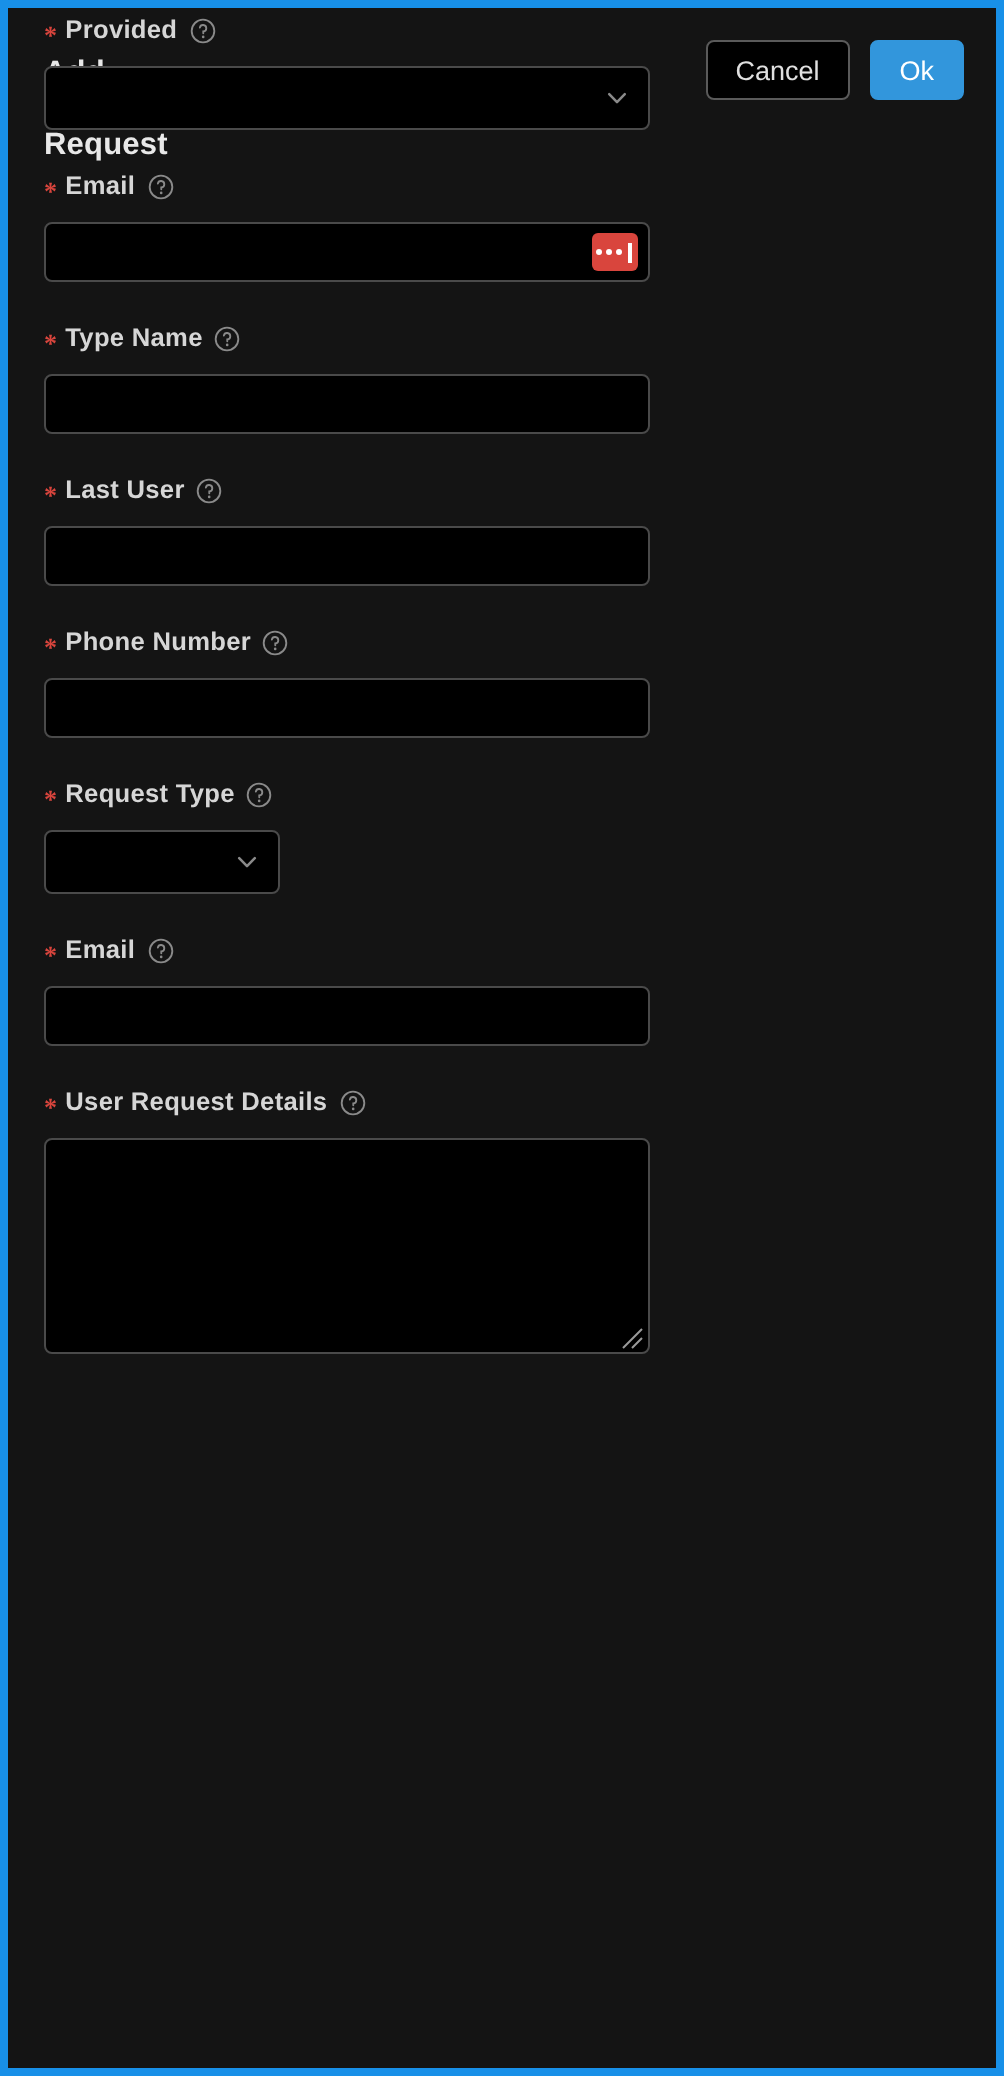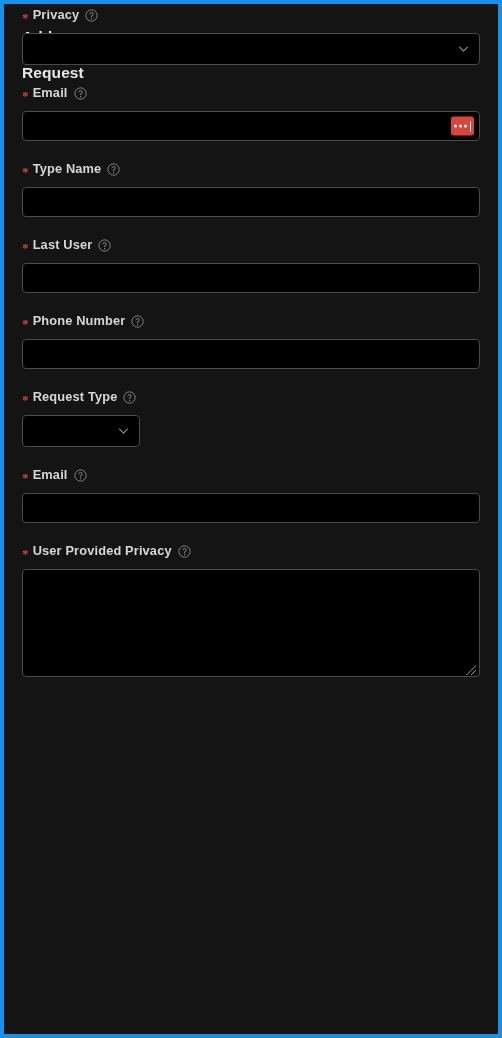--- a/index.html
+++ b/index.html
@@ -250,21 +250,21 @@
           </svg>
         </span>
       </div>
     </div>
 
     <div class="modal-body">
 
       <div class="field">
         <div class="field-label">
           <span class="req-star">*</span>
-          <span>Privacy</span>
+          <span>Provided</span>
           <span class="help-icon">
             <svg width="13" height="13" viewBox="0 0 14 14" aria-hidden="true">
               <circle cx="7" cy="7" r="6.1" stroke="#8a8a8a" stroke-width="1" fill="none"></circle>
               <path d="M5.3 5.2a1.75 1.75 0 1 1 1.85 2.05v1.0" stroke="#8a8a8a" stroke-width="1" fill="none" stroke-linecap="round"></path>
               <circle cx="7.1" cy="10.2" r="0.72" fill="#8a8a8a"></circle>
             </svg>
           </span>
         </div>
         <div class="select-control full">
           <span class="select-value"></span>
@@ -377,21 +377,21 @@
               <circle cx="7.1" cy="10.2" r="0.72" fill="#8a8a8a"></circle>
             </svg>
           </span>
         </div>
         <input class="text-input" type="text" placeholder="" style="">
       </div>
 
       <div class="field">
         <div class="field-label">
           <span class="req-star">*</span>
-          <span>User Provided Privacy</span>
+          <span>User Request Details</span>
           <span class="help-icon">
             <svg width="13" height="13" viewBox="0 0 14 14" aria-hidden="true">
               <circle cx="7" cy="7" r="6.1" stroke="#8a8a8a" stroke-width="1" fill="none"></circle>
               <path d="M5.3 5.2a1.75 1.75 0 1 1 1.85 2.05v1.0" stroke="#8a8a8a" stroke-width="1" fill="none" stroke-linecap="round"></path>
               <circle cx="7.1" cy="10.2" r="0.72" fill="#8a8a8a"></circle>
             </svg>
           </span>
         </div>
         <div class="textarea-wrap">
           <textarea class="textarea-control details" placeholder="" style=""></textarea>
@@ -399,15 +399,19 @@
             <svg width="12" height="12" viewBox="0 0 12 12" aria-hidden="true">
               <path d="M11 1.5 L1.5 11 M11 6 L6 11" stroke="#9a9a9a" stroke-width="1" fill="none"></path>
             </svg>
           </span>
         </div>
       </div>
 
 
     </div>
 
+    <div class="modal-footer">
+      <button class="btn btn-cancel">Cancel</button>
+      <button class="btn btn-ok">Ok</button>
+    </div>
 
   </div>
 </div>
 
 </body></html>

